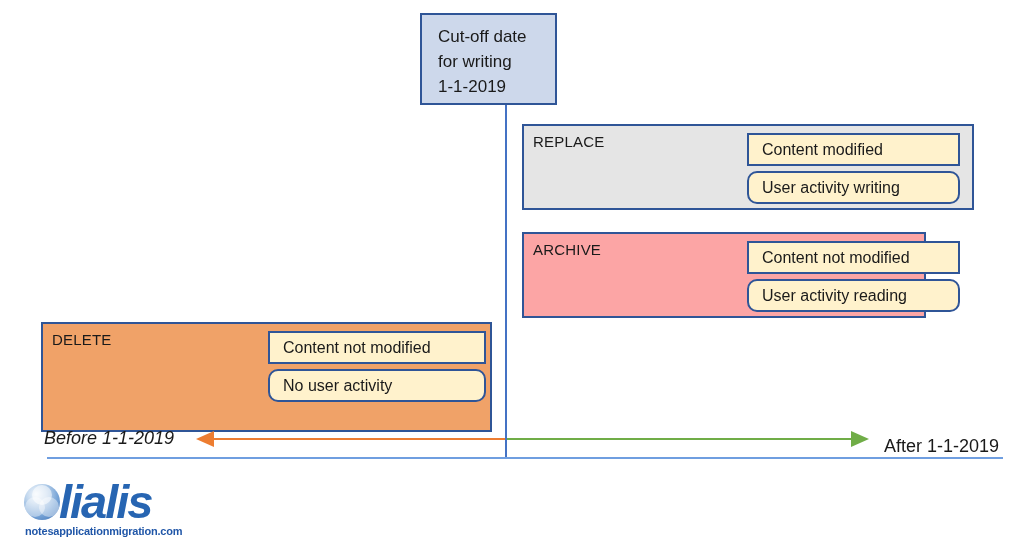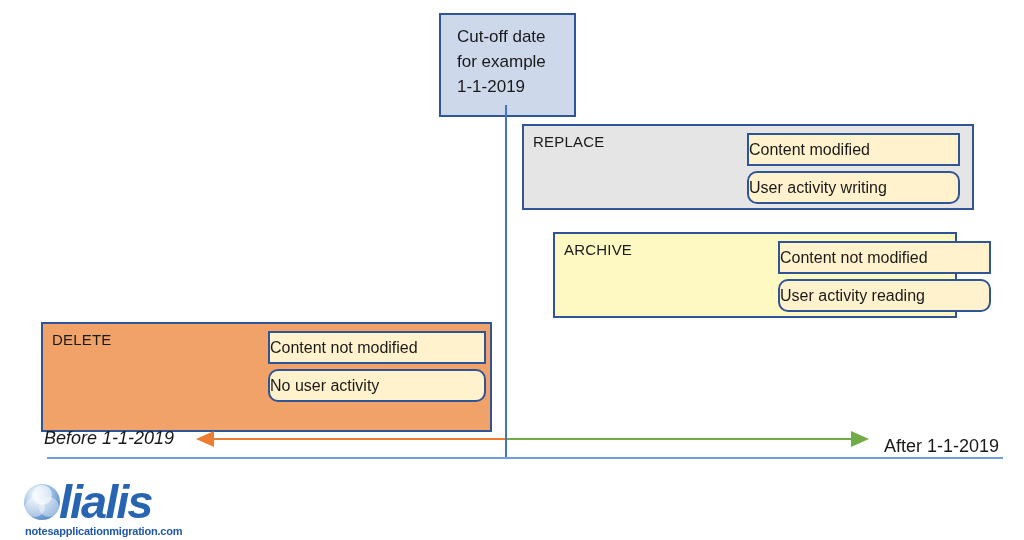--- a/index.html
+++ b/index.html
@@ -4,38 +4,38 @@
 <style>
   html,body{margin:0;padding:0;background:#fff;}
   #stage{
     position:relative;width:1024px;height:540px;background:#ffffff;overflow:hidden;
     font-family:"Liberation Sans",sans-serif;color:#1a1a1a;
   }
   .abs{position:absolute;box-sizing:border-box;}
 
   
   #cutoff-box{
-    left:439px;top:13px;width:137px;height:104px;
+    left:420px;top:13px;width:137px;height:92px;
     background:#cdd8eb;border:2px solid #2f5597;
     padding:9px 0 0 16px;font-size:17px;line-height:25px;
   }
 
   
   #cutoff-line{left:505px;top:105px;width:2px;height:354px;background:#4472c4;}
 
   
   .zone{border:2px solid #2f5597;}
   #zone-replace{left:522px;top:124px;width:452px;height:86px;background:#e5e5e5;}
-  #zone-archive{left:522px;top:232px;width:404px;height:86px;background:#fef9c3;margin-left:31px;}
+  #zone-archive{left:522px;top:232px;width:404px;height:86px;background:#fca5a5;}
   #zone-delete {left:41px; top:322px;width:451px;height:110px;background:#f0a268;}
   .zone-label{position:absolute;left:9px;top:7px;font-size:15px;letter-spacing:.2px;}
   .item-box{
     position:absolute;box-sizing:border-box;height:33px;
     background:#fff2cc;border:2px solid #2f5597;
-    display:flex;align-items:center;font-size:16px;white-space:nowrap;
+    display:flex;align-items:center;padding-left:13px;font-size:16px;white-space:nowrap;
   }
   #zone-replace .item-box,#zone-archive .item-box{left:223px;width:213px;}
   #zone-delete .item-box{left:225px;width:218px;}
   .item-1{top:7px;} .item-2{top:45px;border-radius:10px;}
 
   
   #before-label{left:44px;top:428px;font-size:18px;font-style:italic;}
   #after-label{left:884px;top:436px;font-size:18px;}
   #baseline{left:47px;top:457px;width:956px;height:2px;background:#6f9ee0;}
   #arrow-layer{left:0;top:0;width:1024px;height:540px;pointer-events:none;}
@@ -58,21 +58,21 @@
     left:25px;top:525px;font-size:11px;font-weight:bold;color:#2157a8;letter-spacing:-0.2px;
   }
 </style>
 </head>
 <body>
 
 <div id="stage">
 
   <div class="abs" id="cutoff-box">
     <div>Cut-off date</div>
-    <div>for example</div>
+    <div>for writing</div>
     <div>1-1-2019</div>
   </div>
 
   <div class="abs" id="cutoff-line"></div>
 
   <div class="abs zone" id="zone-replace">
     <div class="zone-label">REPLACE</div>
     <div class="item-box item-1">
       <span>Content modified</span>
     </div>

